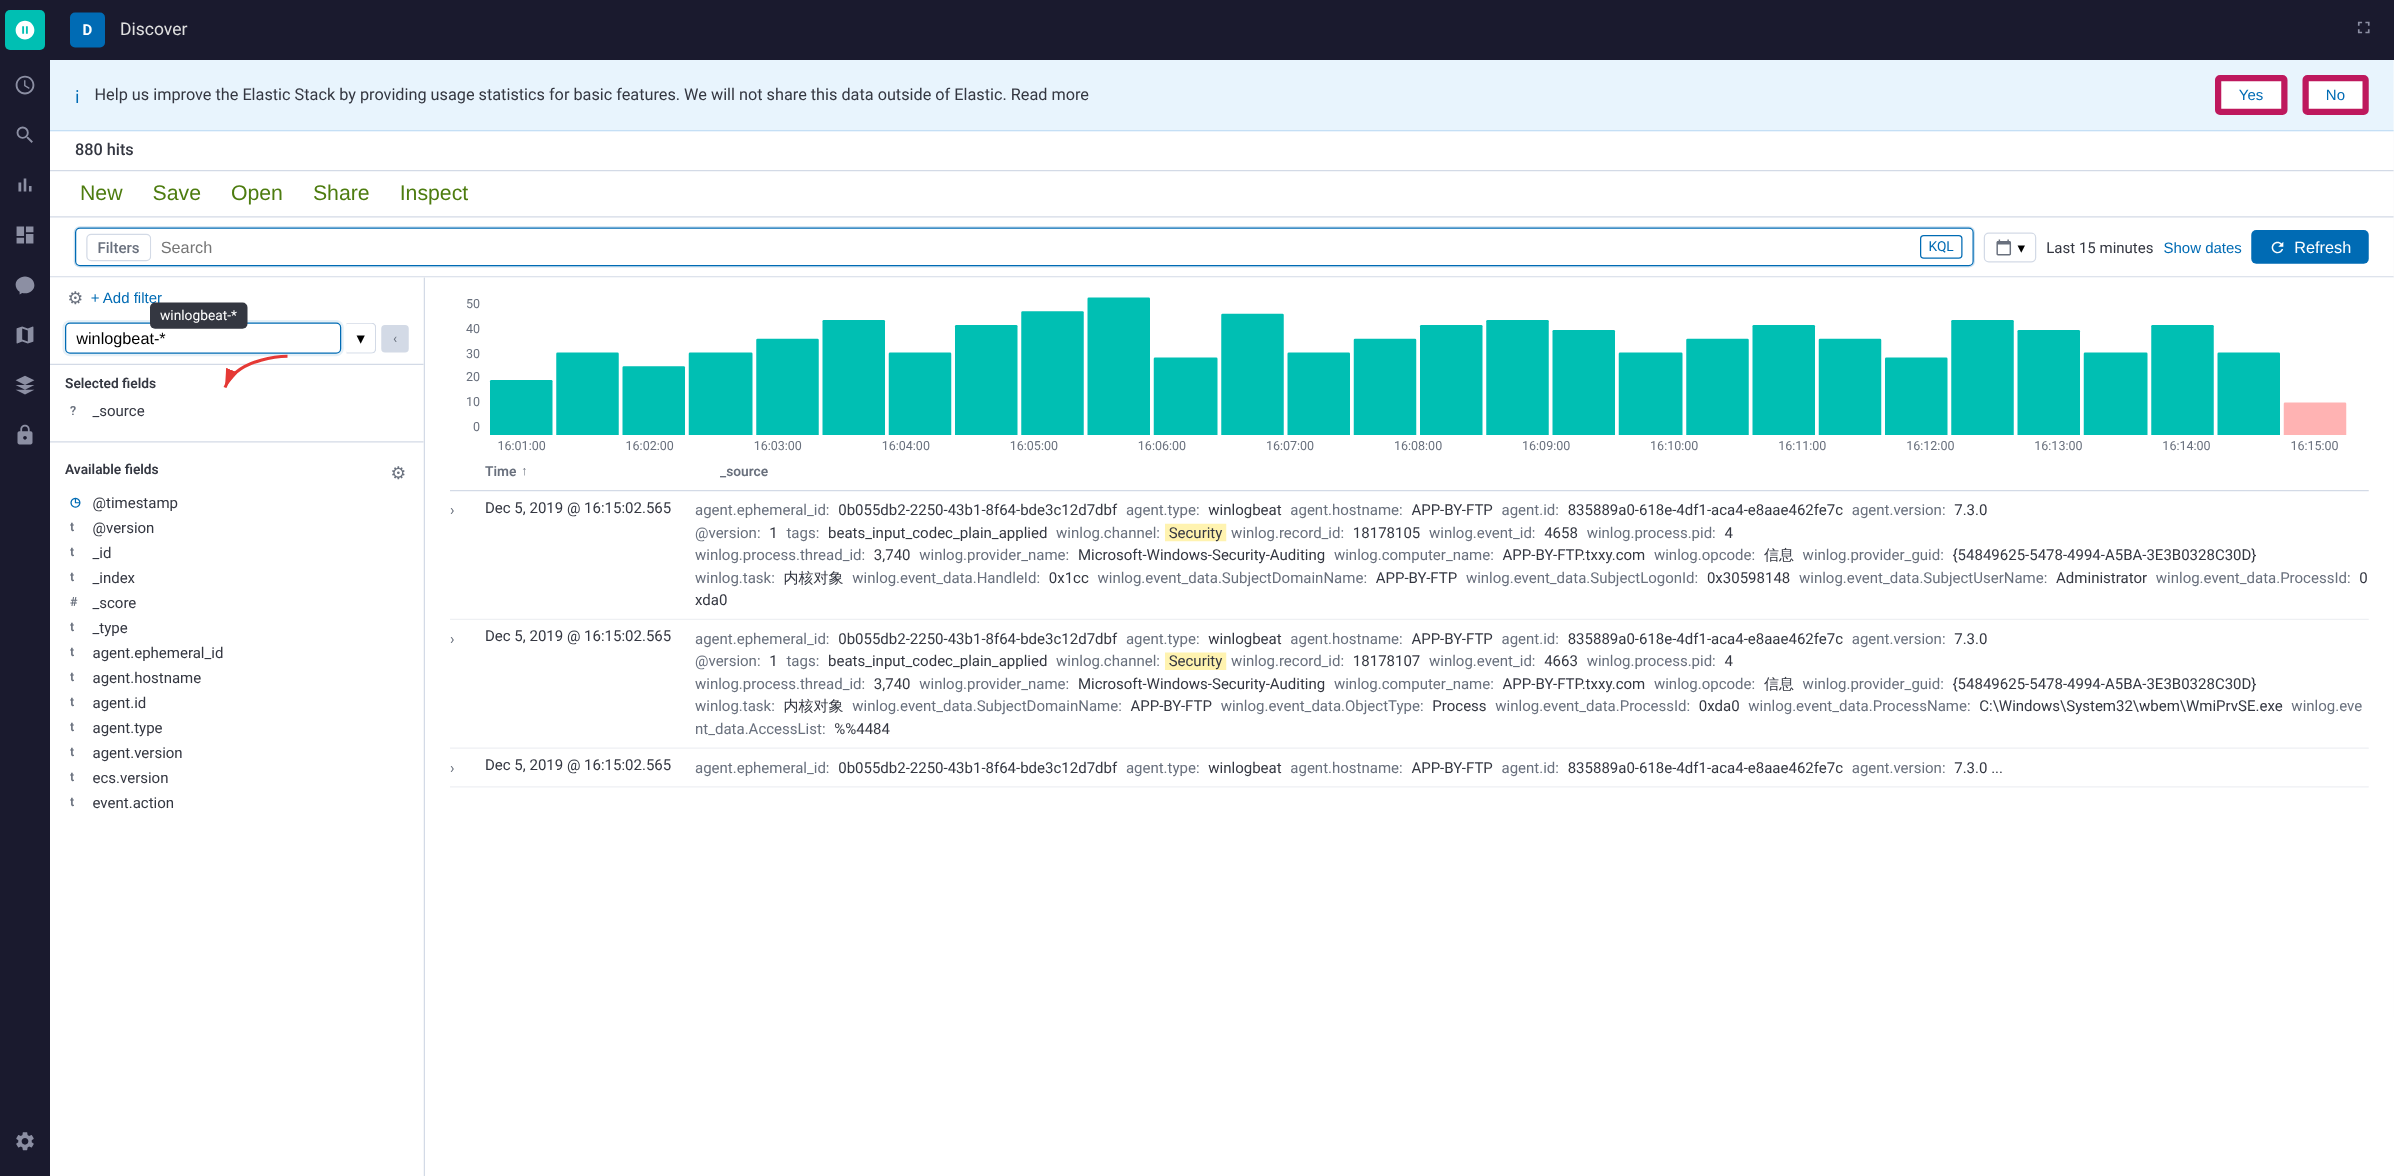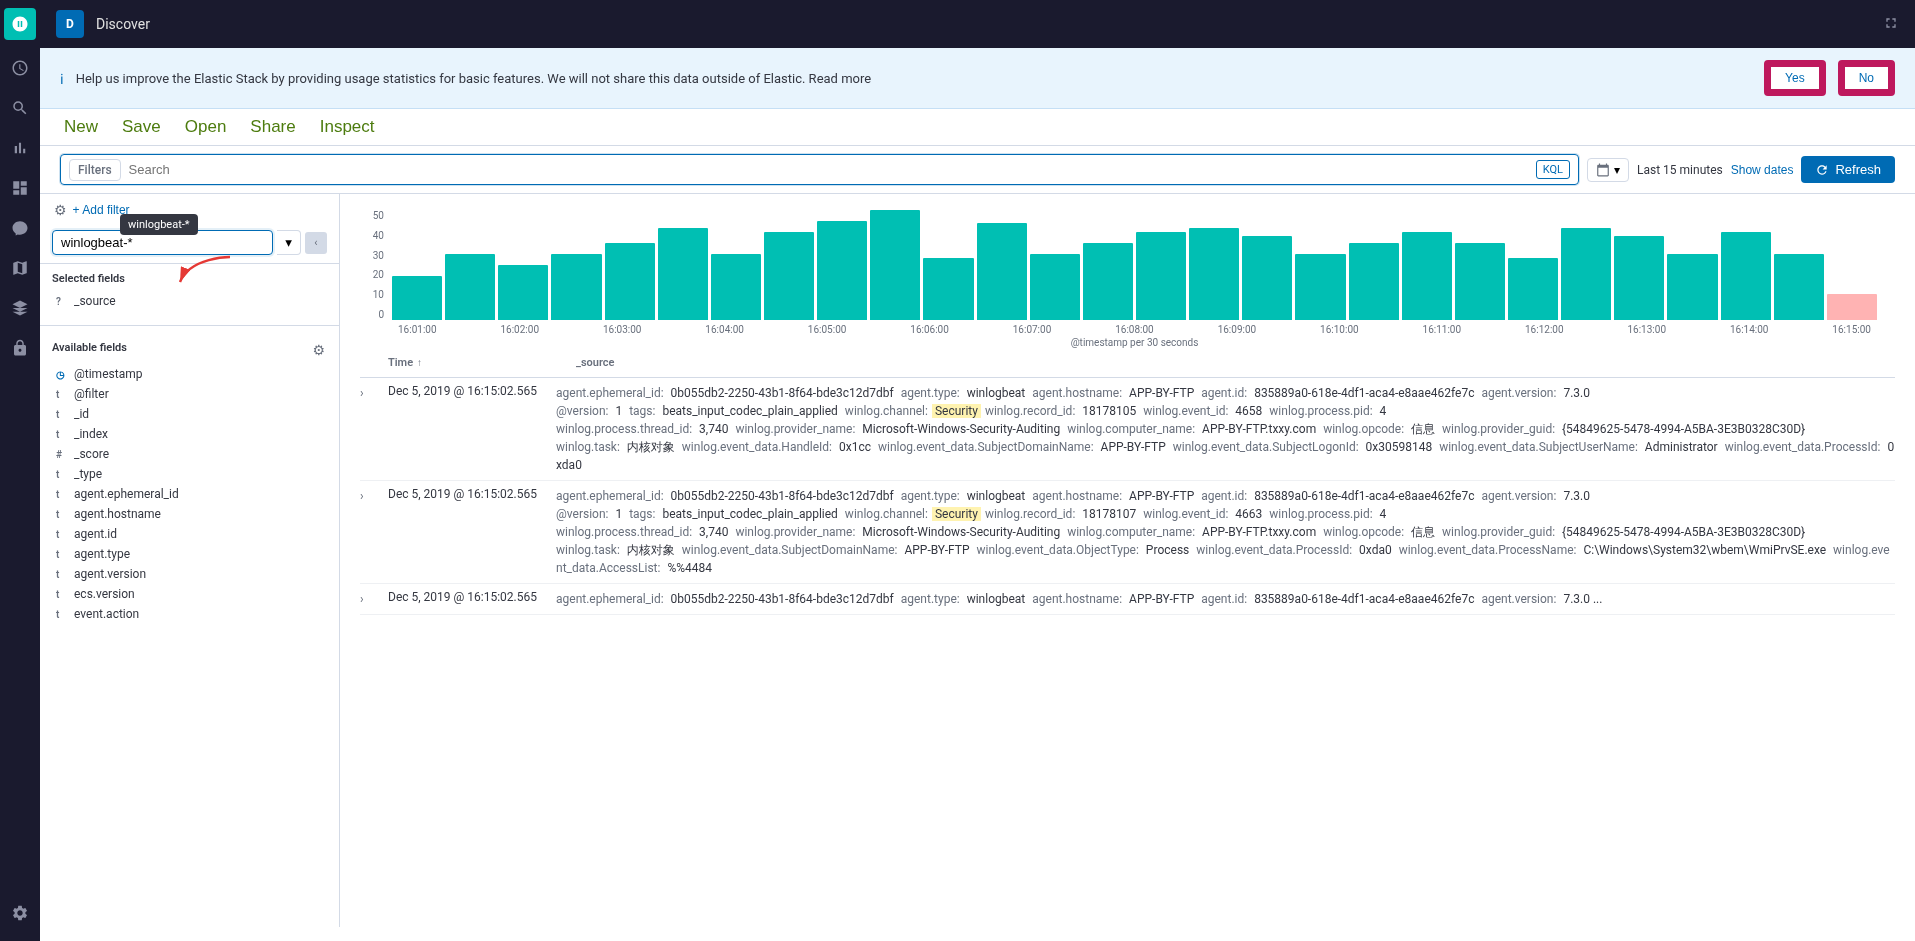--- a/index.html
+++ b/index.html
@@ -34,21 +34,21 @@
       margin-left: 40px; margin-top: 48px; padding: 0; background: #fff; min-height: calc(100vh - 48px);
     }
 
     
     .info-banner {
       background: #e8f4fd; border-bottom: 1px solid #c5dff5; padding: 12px 20px; display: flex; align-items: center; gap: 12px;
     }
     .info-banner-text { color: #343741; font-size: 13px; flex: 1; }
     .info-banner-icon { color: #006bb4; font-size: 14px; }
     .btn-yes, .btn-no {
-      padding: 4px 14px; border: 7px solid #be185d; border-radius: 4px; background: white; cursor: pointer; font-size: 12px; color: #006bb4;
+      padding: 4px 14px; border: 5px solid #be185d; border-radius: 4px; background: white; cursor: pointer; font-size: 12px; color: #006bb4;
     }
 
     
     .toolbar {
       padding: 8px 20px; border-bottom: 1px solid #d3dae6; display: flex; align-items: center; gap: 16px;
     }
     .hits-count { font-size: 13px; color: #343741; font-weight: 500; }
 
     .action-bar {
       padding: 6px 20px; border-bottom: 1px solid #d3dae6; display: flex; align-items: center; gap: 16px;
@@ -259,20 +259,23 @@
 
 <div class="main">
 
   <div class="info-banner">
     <span class="info-banner-icon">ℹ</span>
     <span class="info-banner-text">Help us improve the Elastic Stack by providing usage statistics for basic features. We will not share this data outside of Elastic. Read more</span>
     <button class="btn-yes">Yes</button>
     <button class="btn-no">No</button>
   </div>
 
+  <div class="toolbar">
+    <span class="hits-count"><span>880</span> <span>hits</span></span>
+  </div>
 
   <div class="action-bar">
     <button class="action-btn">New</button>
     <button class="action-btn">Save</button>
     <button class="action-btn">Open</button>
     <button class="action-btn">Share</button>
     <button class="action-btn">Inspect</button>
   </div>
 
   <div class="filter-bar">
@@ -339,21 +342,21 @@
         <div style="display:flex;align-items:center;justify-content:space-between;margin-bottom:4px;">
           <div class="fields-section-title">Available fields</div>
           <button class="settings-gear">⚙</button>
         </div>
         <div class="field-item">
           <span class="field-type" style="color:#006bb4;">◷</span>
           <span class="field-name">@timestamp</span>
         </div>
         <div class="field-item">
           <span class="field-type">t</span>
-          <span class="field-name">@filter</span>
+          <span class="field-name">@version</span>
         </div>
         <div class="field-item">
           <span class="field-type">t</span>
           <span class="field-name">_id</span>
         </div>
         <div class="field-item">
           <span class="field-type">t</span>
           <span class="field-name">_index</span>
         </div>
         <div class="field-item">
@@ -451,21 +454,20 @@
                 <span style="font-size: 10px; color: rgb(105, 112, 125);">16:07:00</span>
                 <span style="font-size: 10px; color: rgb(105, 112, 125);">16:08:00</span>
                 <span style="font-size: 10px; color: rgb(105, 112, 125);">16:09:00</span>
                 <span style="font-size: 10px; color: rgb(105, 112, 125);">16:10:00</span>
                 <span style="font-size: 10px; color: rgb(105, 112, 125);">16:11:00</span>
                 <span style="font-size: 10px; color: rgb(105, 112, 125);">16:12:00</span>
                 <span style="font-size: 10px; color: rgb(105, 112, 125);">16:13:00</span>
                 <span style="font-size: 10px; color: rgb(105, 112, 125); text-align: right;">16:14:00</span>
                 <span style="font-size: 10px; color: rgb(105, 112, 125);">16:15:00</span>
               </div>
-            <div class="chart-x-label">@timestamp per 30 seconds</div>
           </div>
           <div style="width:14px;position:relative;">
             
           </div>
         </div>
       </div>
 
       <div class="results-area">
         <div class="results-header">
           <div style="width:20px;"></div>

